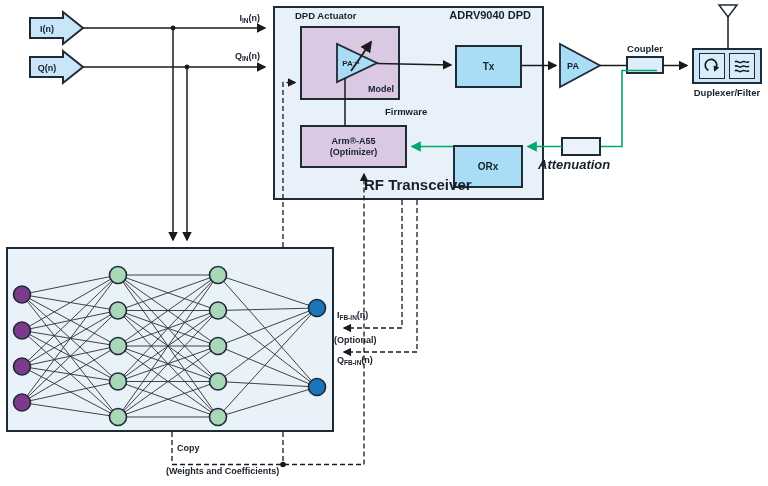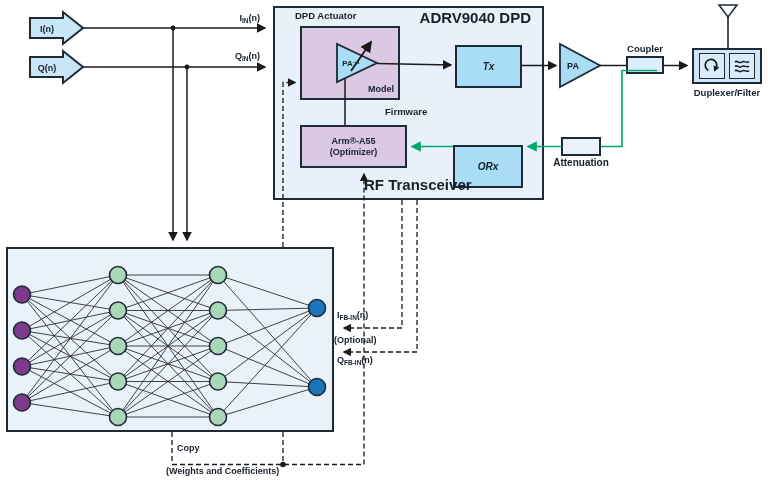--- a/index.html
+++ b/index.html
@@ -1,54 +1,54 @@
 <!DOCTYPE html>
 <html><head>
 <meta charset="utf-8">
 <style>
   html,body{margin:0;padding:0;background:#ffffff;}
   *{box-sizing:border-box;font-family:"Liberation Sans","DejaVu Sans",sans-serif;}
   #stage{position:relative;width:768px;height:486px;background:#ffffff;overflow:hidden;color:#16202b;}
   .box{position:absolute;border:2px solid #1f2a37;}
   .lbl{position:absolute;font-weight:bold;color:#16202b;white-space:nowrap;}
   .sub{font-size:6.5px;vertical-align:-2px;font-weight:bold;}
-  .blue{background:#a9dcf5;font-style:italic;}
+  .blue{background:#a9dcf5;}
   .purple{background:#dbc8e3;}
   .center{display:flex;align-items:center;justify-content:center;}
   .col{display:flex;flex-direction:column;align-items:center;justify-content:center;line-height:11px;}
   #overlay{position:absolute;left:0;top:0;pointer-events:none;}
   .dash{stroke:#1a1a1a;stroke-width:1.3;stroke-dasharray:5,3;fill:none;}
   .sline{stroke:#1a1a1a;stroke-width:1.5;fill:none;}
   .gline{stroke:#00A86B;stroke-width:1.6;fill:none;}
   .icon-sq{width:26px;height:26px;background:#d8ecfa;border:1.5px solid #1f2a37;display:flex;align-items:center;justify-content:center;}
 </style>
 </head>
 <body>
 
 <div id="stage">
 
   <div class="box" style="left:273px;top:6px;width:271px;height:194px;background:#e8f1fa;"></div>
-  <div class="lbl" style="left:273px;top:9px;width:258px;text-align:right;font-size:15px;">ADRV9040 DPD</div>
+  <div class="lbl" style="left:273px;top:9px;width:258px;text-align:right;font-size:11px;">ADRV9040 DPD</div>
   <div class="lbl" style="left:295px;top:10px;font-size:9.5px;">DPD Actuator</div>
 
   <div class="box purple" style="left:300px;top:26px;width:100px;height:74px;"></div>
   <div class="lbl" style="left:336px;top:84px;width:58px;text-align:right;font-size:9px;">Model</div>
   <div class="lbl" style="left:349px;top:106px;font-size:9.5px;padding-left:36px;">Firmware</div>
 
   <div class="box purple col" style="left:300px;top:125px;width:107px;height:43px;font-size:9px;font-weight:bold;">
     <span>Arm®-A55</span>
     <span>(Optimizer)</span>
   </div>
 
   <div class="box blue center lbl" style="left:455px;top:45px;width:67px;height:43px;font-size:10px;">Tx</div>
   <div class="box blue center lbl" style="left:453px;top:125px;width:70px;height:43px;font-size:10px;margin-top:20px;">ORx</div>
   <div class="lbl" style="left:364px;top:176px;font-size:15px;">RF Transceiver</div>
 
   <div class="lbl" style="left:611px;top:43px;width:68px;text-align:center;font-size:9.5px;">Coupler</div>
-  <div class="lbl" style="left:538px;top:157px;width:86px;text-align:center;font-size:10px;">Attenuation</div>
+  <div class="lbl" style="left:538px;top:157px;width:86px;text-align:left;font-size:13px;font-style:italic;">Attenuation</div>
 
   <div class="box" style="left:692px;top:48px;width:70px;height:36px;background:#cfe6f6;display:flex;gap:4px;align-items:center;justify-content:center;">
     <div class="icon-sq">
       <svg width="22" height="22" viewBox="0 0 22 22">
         <path d="M7.4,15.4 A5.8,5.8 0 1 1 14.2,14.2" fill="none" stroke="#10181f" stroke-width="1.7"></path>
         <polygon points="12.6,10.6 18.2,12.6 13.2,16.8" fill="#10181f"></polygon>
       </svg>
     </div>
     <div class="icon-sq">
       <svg width="22" height="22" viewBox="0 0 22 22">

